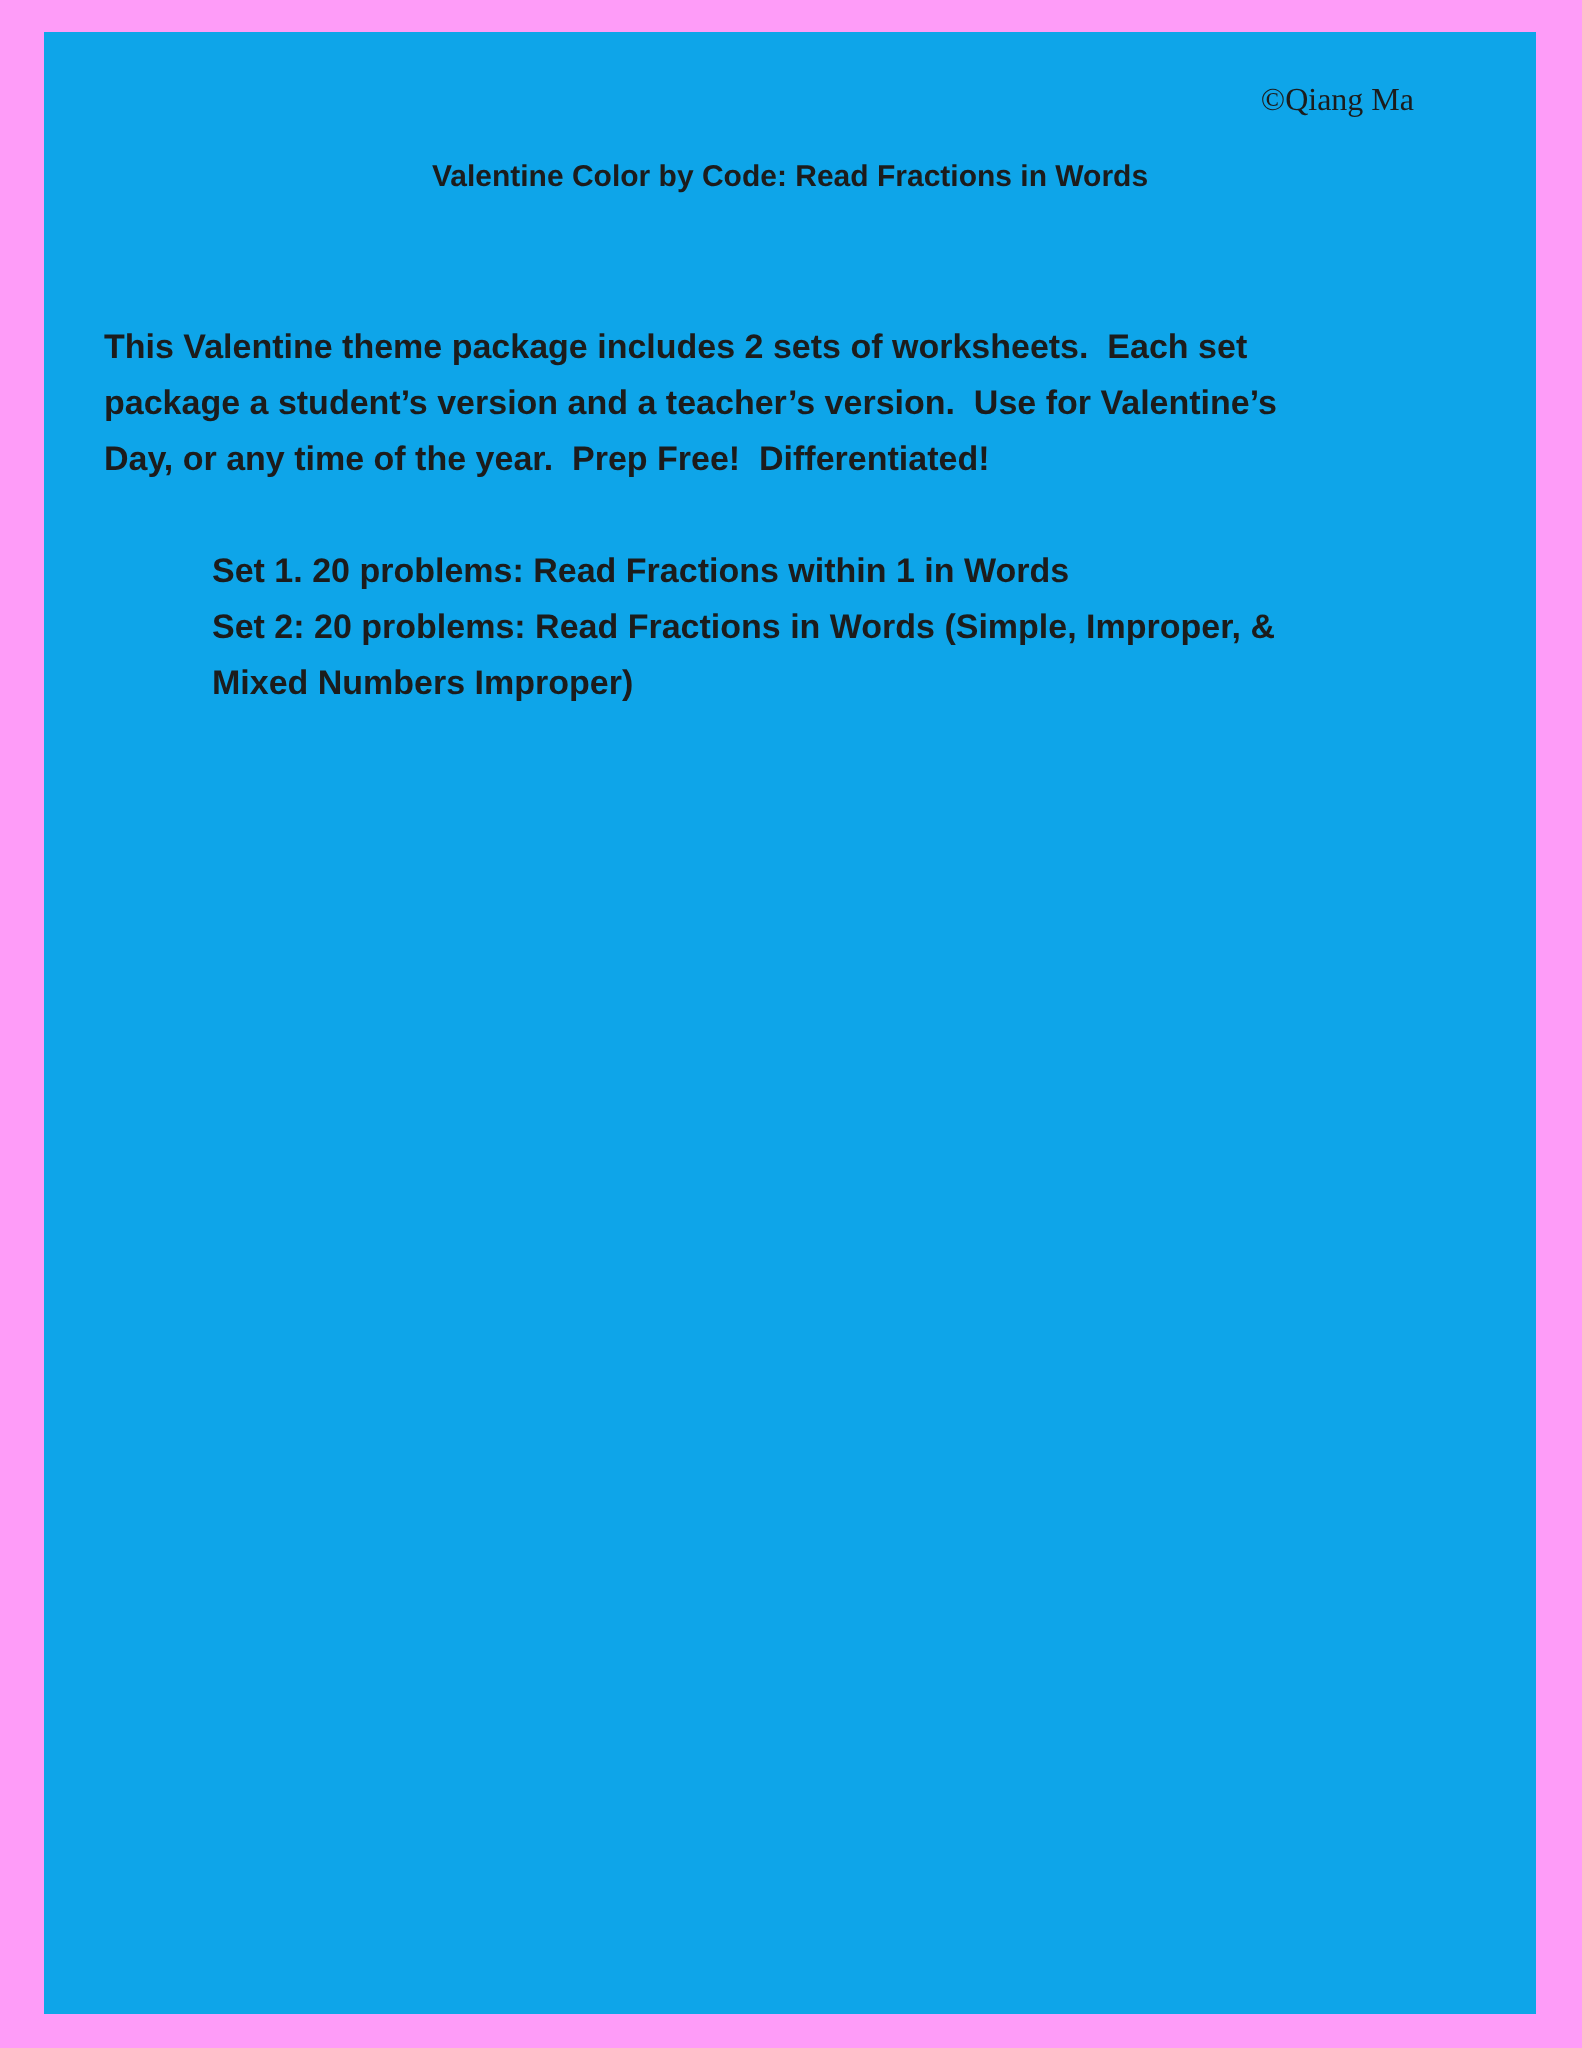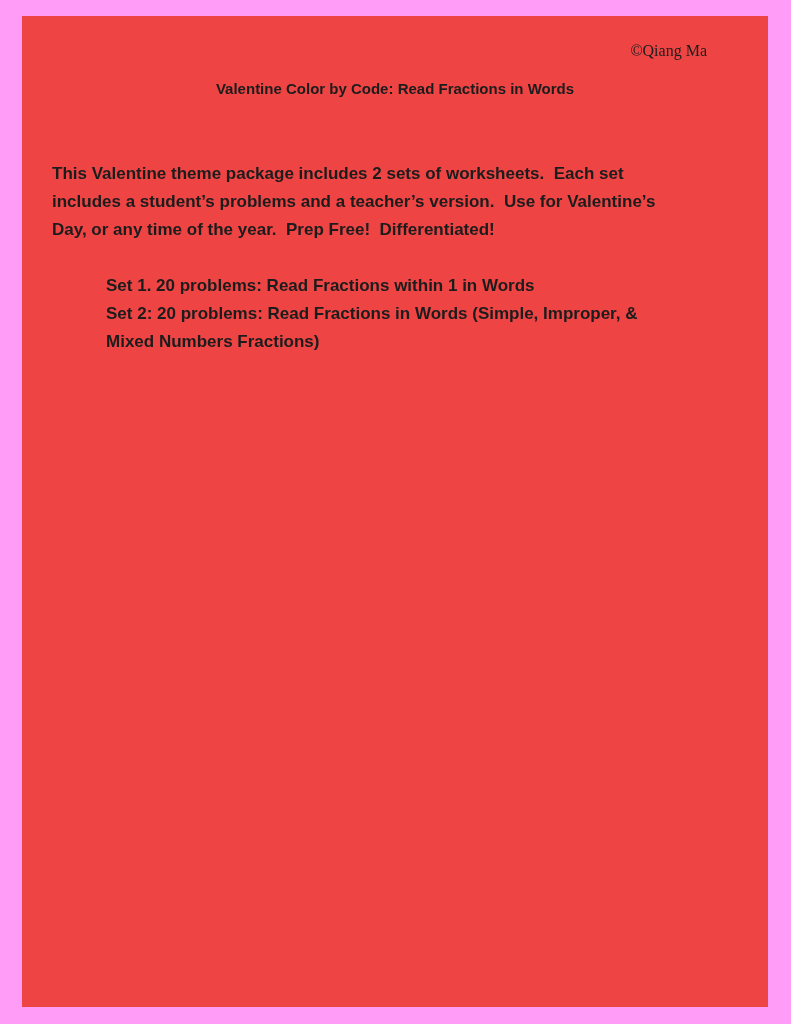--- a/index.html
+++ b/index.html
@@ -14,21 +14,21 @@
     background: #fe9cf8;
     overflow: hidden;
     font-family: "Liberation Sans", sans-serif;
   }
   .paper {
     position: absolute;
     top: 16px;
     left: 22px;
     right: 23px;
     bottom: 17px;
-    background: #ef4444;
+    background: #0ea5e9;
   }
   .copyright {
     margin-top: 25px;
     padding-right: 61px;
     text-align: right;
     font-family: "Liberation Serif", "DejaVu Serif", serif;
     font-size: 16px;
     line-height: 20px;
     color: #1c1c1c;
     white-space: pre;
@@ -67,24 +67,24 @@
 
 <div class="screen">
   <div class="paper">
 
     <div class="copyright">©Qiang Ma</div>
 
     <div class="doc-title">Valentine Color by Code: Read Fractions in Words</div>
 
     <div class="intro">
       <div class="line">This Valentine theme package includes 2 sets of worksheets.  Each set</div>
-      <div class="line">includes a student’s problems and a teacher’s version.  Use for Valentine’s</div>
+      <div class="line">package a student’s version and a teacher’s version.  Use for Valentine’s</div>
       <div class="line">Day, or any time of the year.  Prep Free!  Differentiated!</div>
     </div>
 
     <div class="sets">
       <div class="line">Set 1. 20 problems: Read Fractions within 1 in Words</div>
       <div class="line">Set 2: 20 problems: Read Fractions in Words (Simple, Improper, &amp;</div>
-      <div class="line">Mixed Numbers Fractions)</div>
+      <div class="line">Mixed Numbers Improper)</div>
     </div>
 
   </div>
 </div>
 
 </body></html>

